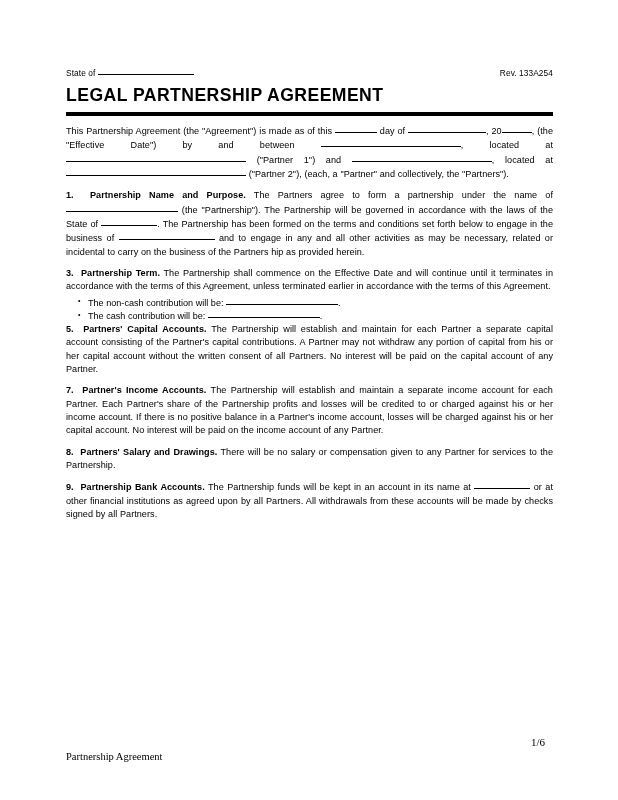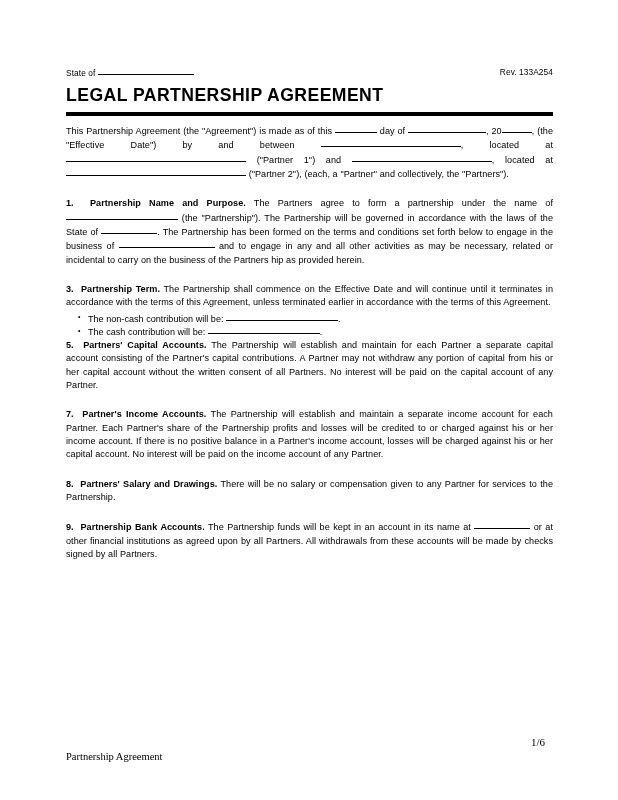--- a/index.html
+++ b/index.html
@@ -30,21 +30,21 @@
   }
 
   
   .header-row {
     position: absolute;
     left: 0;
     top: 66px;
     width: 487px;
     display: flex;
     justify-content: space-between;
-    align-items: center;
+    align-items: flex-end;
     font-size: 8.3px;
   }
   .state-of {
     font-size: 8.3px;
     letter-spacing: 0.1px;
     white-space: pre;
   }
   .rev-no {
     font-size: 8.3px;
     letter-spacing: 0.1px;
@@ -78,21 +78,21 @@
   }
   p.para {
     margin: 0;
     font-size: 9.1px;
     line-height: 13.35px;
     text-align: justify;
     text-justify: inter-word;
     letter-spacing: 0.04px;
     word-spacing: 0.1px;
   }
-  .para + .para { margin-top: 16px; }
+  .para + .para { margin-top: 8px; }
   .sec {
     margin-top: 13.3px;
   }
   b.sec-num {
     font-weight: bold;
   }
   b.sec-head {
     font-weight: bold;
   }
   .gap-sm { white-space: pre; }

